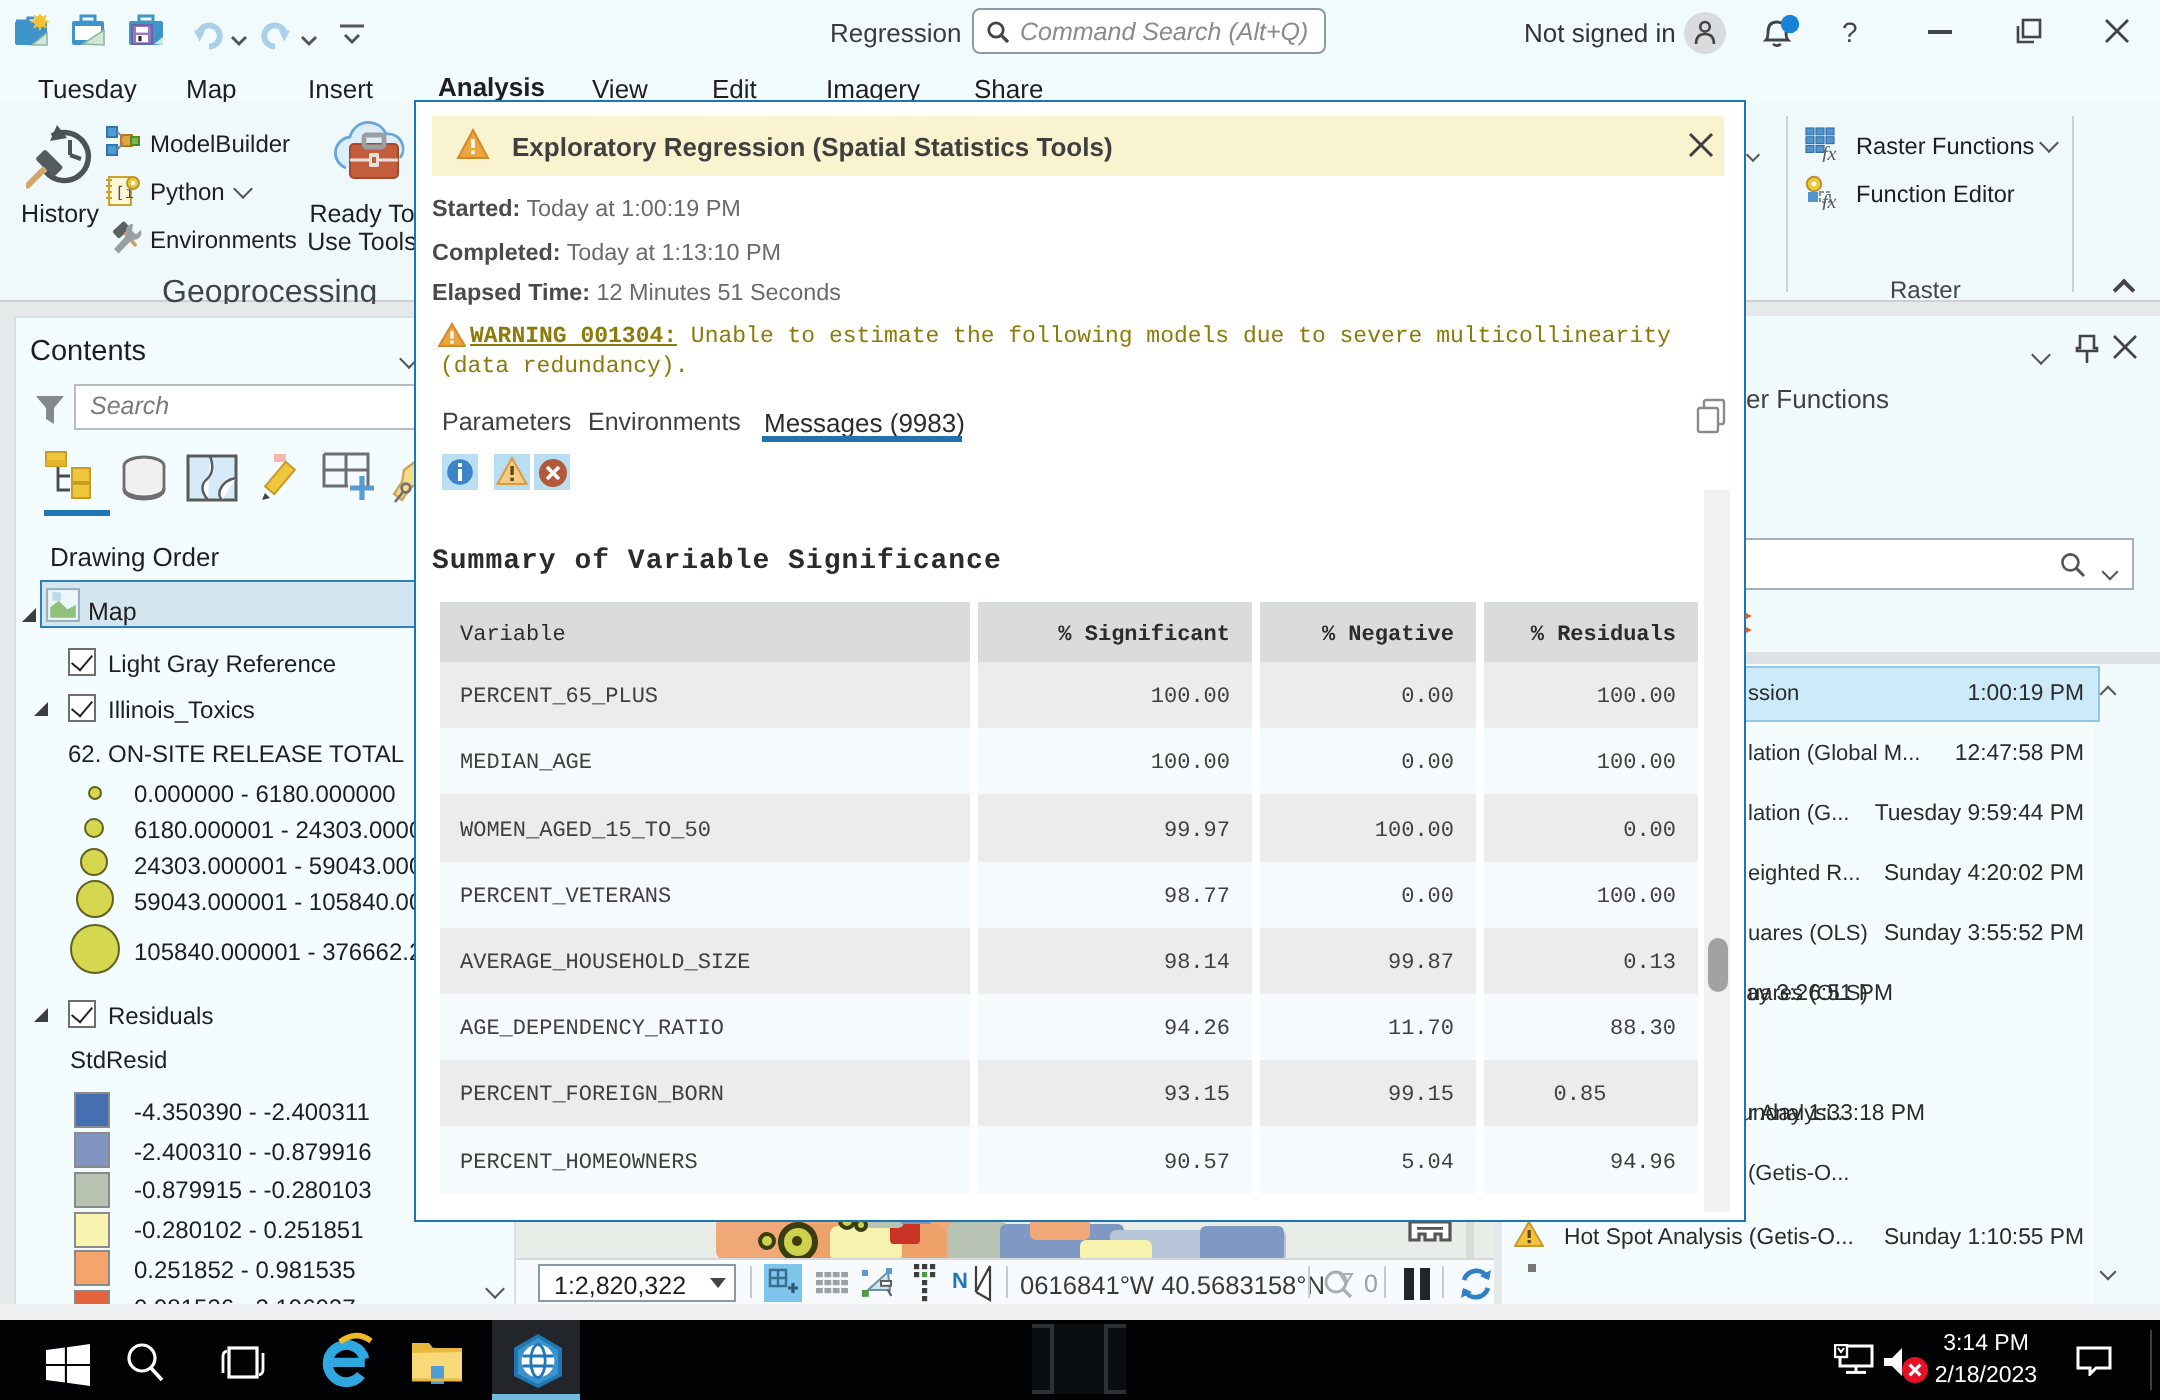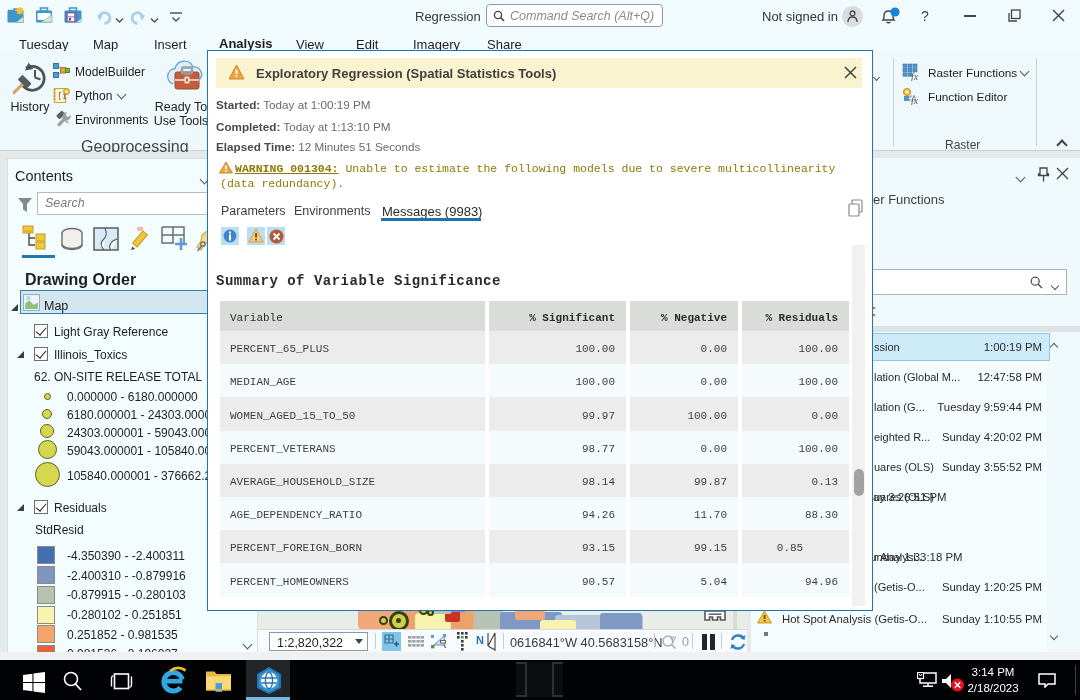--- a/index.html
+++ b/index.html
@@ -226,21 +226,21 @@
       <g stroke="#b headed" stroke-width="1"></g>
       <g stroke="#b89b55" stroke-width="1">
         <line x1="13" y1="8" x2="22" y2="14"></line>
         <line x1="16" y1="6" x2="24" y2="12"></line>
         <line x1="19" y1="4" x2="26" y2="9"></line>
       </g>
       <circle cx="9" cy="19" r="2.2" fill="none" stroke="#6e6e6e" stroke-width="1.3"></circle>
       <path d="M7.5 21 l-4 5" stroke="#6e6e6e" stroke-width="1.3"></path>
     </svg>
 
- <div class="a" style="left:17px;top:112px;font-size:16px;font-weight:bold;color:#1e1e1e">Drawing Order</div>
+ <div class="a" style="left:17px;top:112px;font-size:13px;font-weight:normal;color:#1e1e1e">Drawing Order</div>
  <div class="a" style="left:12px;top:131px;width:200px;height:24px;background:#d3e5ef;border:1px solid #2e7fb8;border-right:0"></div>
  <div class="tri" style="left:3px;top:145px"></div>
  <svg class="a" style="left:15px;top:135px" width="17" height="17" viewBox="0 0 16 16">
       <rect x="0.5" y="0.5" width="15" height="15" fill="#eef5f9" stroke="#9ab2c0"></rect>
       <path d="M2 9 l4 -3 4 4 4 -2 0 6 -12 0 z" fill="#8fc07c"></path>
       <path d="M3 2 l4 0 0 4 -4 0 z" fill="#bcd9ea"></path>
     </svg>
  <div class="a" style="left:36px;top:140px;font-size:12.5px;color:#1e1e1e">Map</div>
  <div class="ck" style="left:26px;top:165px"></div>
  <div class="a" style="left:46px;top:166px;font-size:12px;color:#1e1e1e">Light Gray Reference</div>
@@ -410,21 +410,20 @@
 <div class="a" style="left:0px;top:243px;width:291px;text-align:right;font-size:11.4px;color:#2b2b2b">Tuesday 9:59:44 PM</div>
 <div class="a" style="left:123px;top:273px;width:86px;overflow:hidden;white-space:nowrap;font-size:11px;color:#2b2b2b">eighted R...</div>
 <div class="a" style="left:0px;top:273px;width:291px;text-align:right;font-size:11.4px;color:#2b2b2b">Sunday 4:20:02 PM</div>
 <div class="a" style="left:123px;top:303px;width:86px;overflow:hidden;white-space:nowrap;font-size:11px;color:#2b2b2b">uares (OLS)</div>
 <div class="a" style="left:0px;top:303px;width:291px;text-align:right;font-size:11.4px;color:#2b2b2b">Sunday 3:55:52 PM</div>
 <div class="a" style="left:123px;top:333px;width:86px;overflow:hidden;white-space:nowrap;font-size:11px;color:#2b2b2b">uares (OLS)</div>
 <div class="a" style="left:0px;top:333px;width:291px;text-align:center;font-size:11.4px;color:#2b2b2b">Sunday 3:26:51 PM</div>
 <div class="a" style="left:123px;top:393px;width:86px;overflow:hidden;white-space:nowrap;font-size:11px;color:#2b2b2b">r Analysi...</div>
 <div class="a" style="left:16px;top:393px;width:291px;text-align:center;font-size:11.4px;color:#2b2b2b">Sunday 1:33:18 PM</div>
 <div class="a" style="left:123px;top:423px;width:86px;overflow:hidden;white-space:nowrap;font-size:11px;color:#2b2b2b">(Getis-O...</div>
-<div class="a" style="left:0px;top:423px;width:291px;text-align:right;font-size:11.4px;color:#2b2b2b">Sunday 1:20:25 PM</div>
 
  <svg class="a" style="left:6px;top:452px" width="15" height="14" viewBox="0 0 15 14">
       <path d="M7.5 1 L14.5 13 H0.5 z" fill="#f5c243" stroke="#c99a28"></path>
       <rect x="6.8" y="5" width="1.6" height="4" fill="#5a4a10"></rect>
       <rect x="6.8" y="10" width="1.6" height="1.6" fill="#5a4a10"></rect>
     </svg>
  <div class="a" style="left:31px;top:455px;width:152px;overflow:hidden;white-space:nowrap;font-size:11.4px;color:#2b2b2b">Hot Spot Analysis (Getis-O...</div>
  <div class="a" style="left:0px;top:455px;width:291px;text-align:right;font-size:11.4px;color:#2b2b2b">Sunday 1:10:55 PM</div>
  <div class="a" style="left:13px;top:474px;width:4px;height:4px;background:#777"></div>
  <div class="a" style="left:300px;top:181px"><span class="chevup" style="width:6px;height:6px"></span></div>

